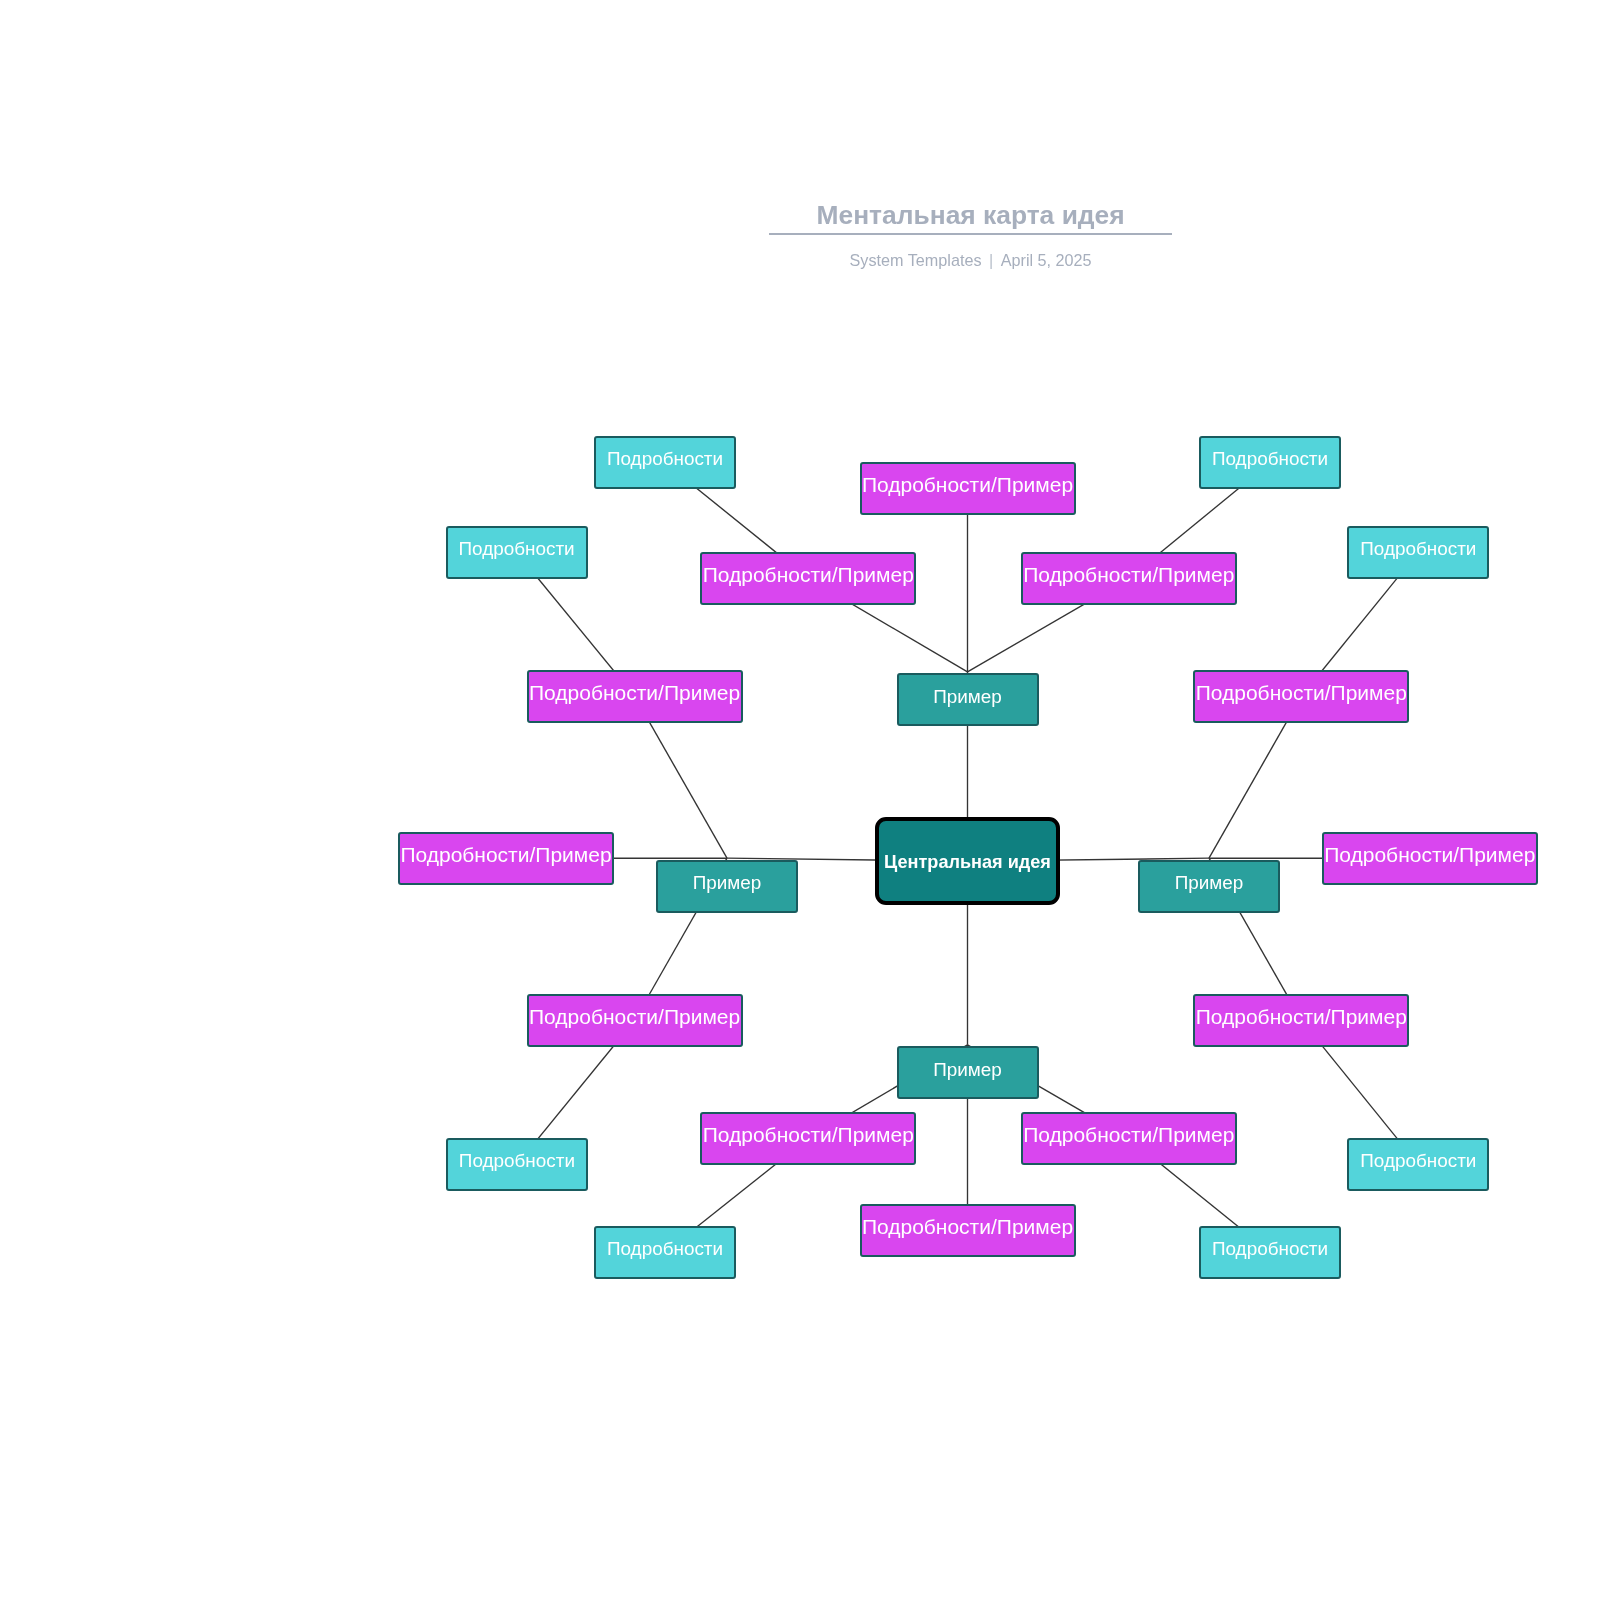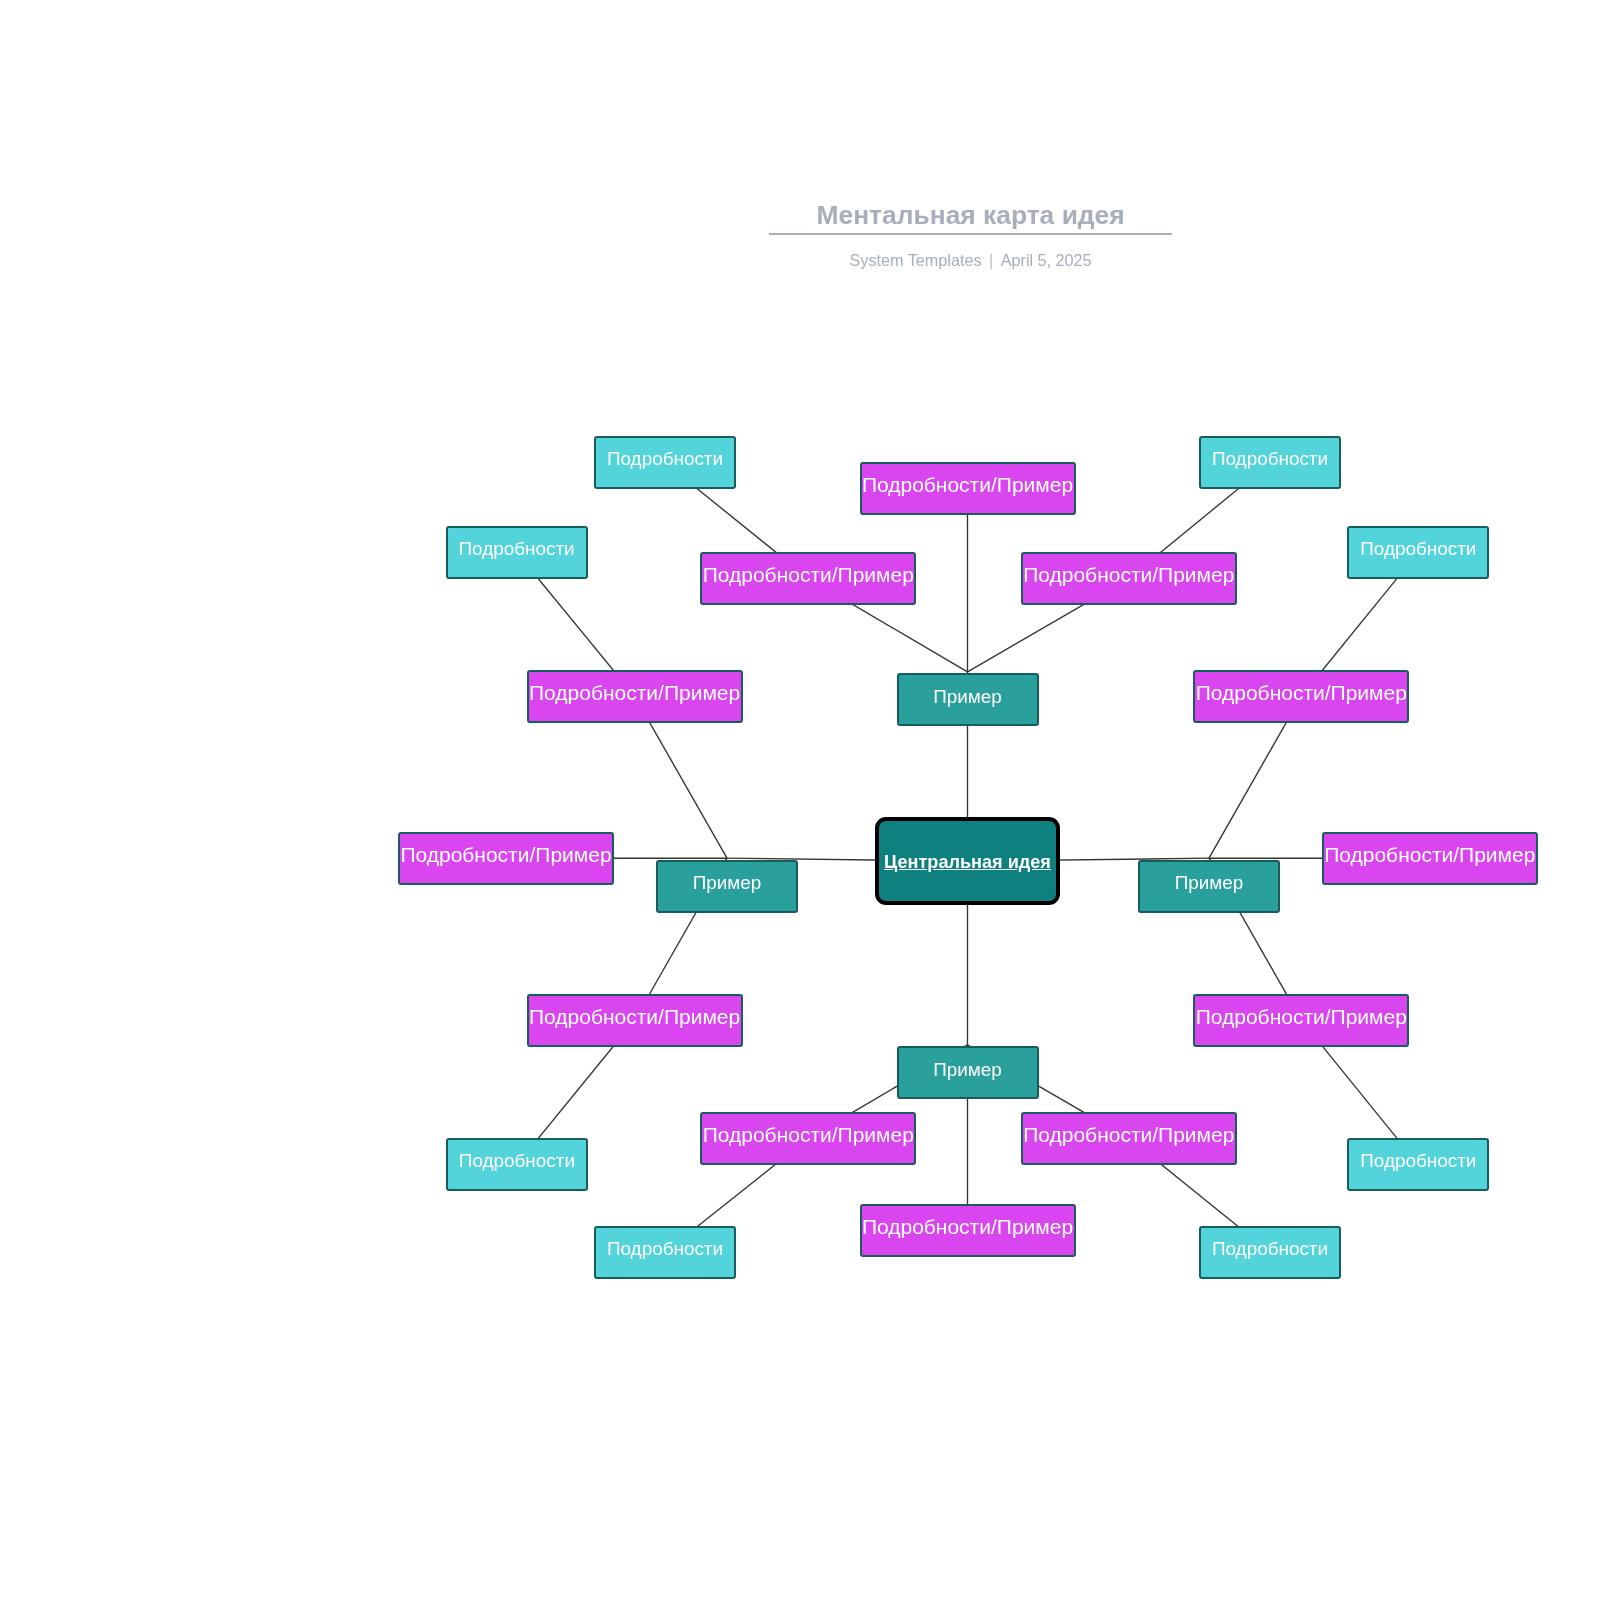--- a/index.html
+++ b/index.html
@@ -33,21 +33,21 @@
   .node{
     position:absolute;box-sizing:border-box;
     display:flex;align-items:center;justify-content:center;
     color:#ffffff;white-space:nowrap;border-radius:3px;
   }
   .node .lbl{display:block;position:relative;}
   .n-center{
     background:#0f8080;border:4.5px solid #000000;border-radius:11px;
     font-size:18.1px;font-weight:bold;
   }
-  .n-center .lbl{top:1.2px;text-decoration:underline;}
+  .n-center .lbl{top:1.2px;}
   .n-branch{background:#2aa09d;border:2.5px solid #1a5b5e;font-size:18.9px;margin-top:28px;}
   .n-detail{background:#d946ef;border:2.5px solid #1a5b5e;font-size:21px;}
   .n-leaf  {background:#53d4da;border:2.5px solid #1a5b5e;font-size:18.9px;}
   .n-branch .lbl,.n-detail .lbl,.n-leaf .lbl{top:-3.3px;}
 </style>
 </head>
 <body>
 
 <div id="page">
 

